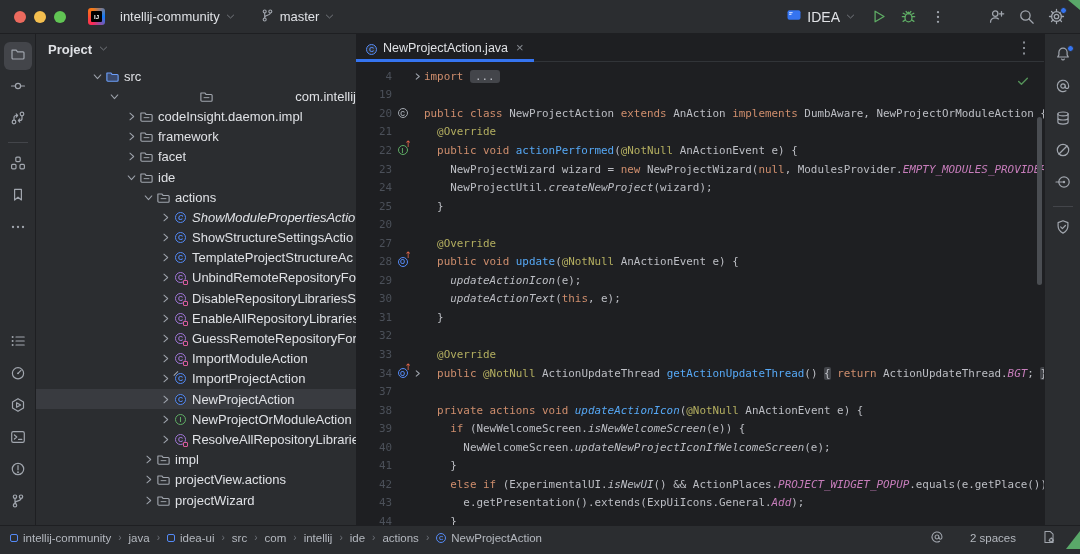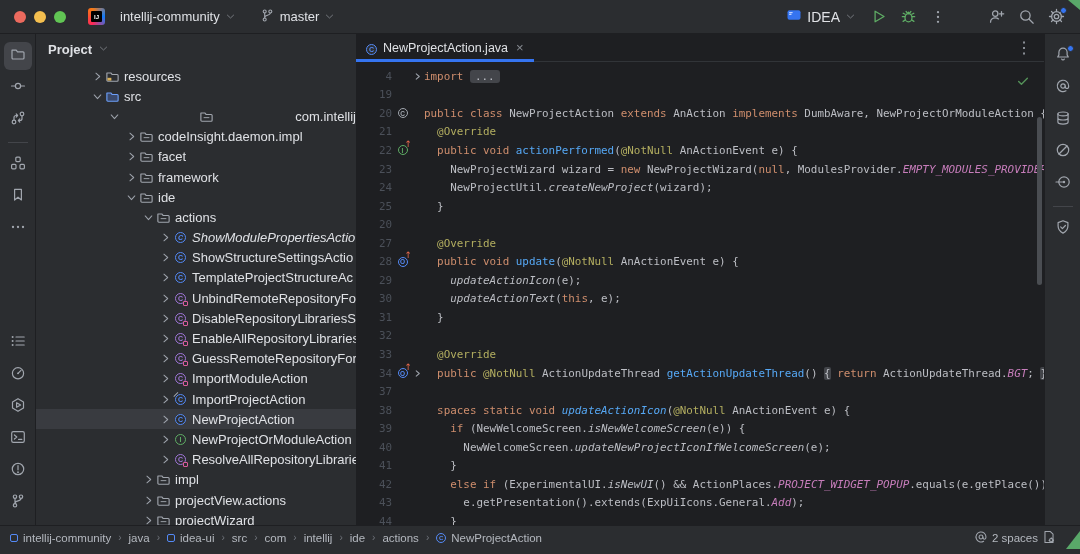--- a/index.html
+++ b/index.html
@@ -85,21 +85,21 @@
   .check{position:absolute;top:12px;right:14px;}
   .scroll-thumb{position:absolute;right:2px;top:55px;width:5px;height:168px;background:#4a4d52;border-radius:3px;}
   
   .statusbar{height:24px;background:#2b2d30;border-top:1px solid #1e1f22;display:flex;
              align-items:center;padding:0 10px;font-size:11.5px;color:#b4b8bf;position:relative;}
   .crumbs{display:flex;align-items:center;gap:7px;white-space:nowrap;overflow:hidden;}
   .crumb{display:flex;align-items:center;gap:5px;}
   .crumb-sep{color:#6f737a;font-size:10px;}
   .modsq{width:8px;height:8px;border:1.5px solid #548af7;border-radius:2px;display:inline-block;}
   .crumb .ring{width:10px;height:10px;font-size:6px;background:#2b2d30;}
-  .status-right{margin-left:auto;display:flex;align-items:center;gap:4px;padding-right:14px;}
+  .status-right{margin-left:auto;display:flex;align-items:center;gap:26px;padding-right:14px;}
   .corner{position:absolute;right:0;width:0;height:0;border-style:solid;}
   .corner.br{bottom:0;border-width:0 0 18px 14px;border-color:transparent transparent #59a869 transparent;}
   .corner.tr{top:0;border-width:0 12px 10px 0;border-color:transparent #59a869 transparent transparent;}
 </style>
 </head>
 <body>
 
 <div class="app">
 
   <header class="titlebar">
@@ -279,34 +279,20 @@
       <div class="panel-header">
         <span>Project</span>
         <span class="chev" id="chev4"><svg width="11" height="11" viewBox="0 0 16 16" fill="none" stroke="#A1A6AE" stroke-width="1.2" stroke-linecap="round" stroke-linejoin="round" aria-hidden="true">
               <path d="M3.5 6l4.5 4.2L12.5 6"></path>
             </svg></span>
       </div>
       <div class="tree" id="tree">
           <div class="tree-row" style="padding-left: 54px;">
             <span class="tr-chev">
               <svg width="11" height="11" viewBox="0 0 14 14" fill="none" stroke="#9DA2AB" stroke-width="1.3" stroke-linecap="round" stroke-linejoin="round">
-                <path d="M5 2.8l4.8 4.2L5 11.2"></path>
-              </svg>
-            </span>
-            <span class="tr-icon">
-              <svg width="15" height="15" viewBox="0 0 16 16" fill="none" stroke="#A1A6AE" stroke-width="1.2" stroke-linecap="round" stroke-linejoin="round" aria-hidden="true">
-                <path d="M2 4.2h4.2l1.3 1.6H13a1 1 0 0 1 1 1V12a1 1 0 0 1-1 1H3a1 1 0 0 1-1-1z"></path>
-                <rect x="2.6" y="9.4" width="4.2" height="3" fill="#D6AE58" stroke="none"></rect>
-              </svg>
-            </span>
-            <span class="tr-label">resources</span>
-          </div>
-          <div class="tree-row" style="padding-left: 54px;">
-            <span class="tr-chev">
-              <svg width="11" height="11" viewBox="0 0 14 14" fill="none" stroke="#9DA2AB" stroke-width="1.3" stroke-linecap="round" stroke-linejoin="round">
                 <path d="M2.8 5l4.2 4.8L11.2 5"></path>
               </svg>
             </span>
             <span class="tr-icon">
               <svg width="15" height="15" viewBox="0 0 16 16" fill="none" stroke="#A1A6AE" stroke-width="1.2" stroke-linecap="round" stroke-linejoin="round" aria-hidden="true">
                 <path d="M2 4.2h4.2l1.3 1.6H13a1 1 0 0 1 1 1V12a1 1 0 0 1-1 1H3a1 1 0 0 1-1-1z" stroke="#6C9EF8" fill="rgba(87,125,219,.35)"></path>
               </svg>
             </span>
             <span class="tr-label">src</span>
           </div>
@@ -343,35 +329,35 @@
               <svg width="11" height="11" viewBox="0 0 14 14" fill="none" stroke="#9DA2AB" stroke-width="1.3" stroke-linecap="round" stroke-linejoin="round">
                 <path d="M5 2.8l4.8 4.2L5 11.2"></path>
               </svg>
             </span>
             <span class="tr-icon">
               <svg width="15" height="15" viewBox="0 0 16 16" fill="none" stroke="#A1A6AE" stroke-width="1.2" stroke-linecap="round" stroke-linejoin="round" aria-hidden="true">
                 <path d="M2 4.2h4.2l1.3 1.6H13a1 1 0 0 1 1 1V12a1 1 0 0 1-1 1H3a1 1 0 0 1-1-1z"></path>
                 <path d="M5.4 9.2h5.2" stroke-width="1"></path>
               </svg>
             </span>
+            <span class="tr-label">framework</span>
+          </div>
+          <div class="tree-row" style="padding-left: 88px;">
+            <span class="tr-chev">
+              <svg width="11" height="11" viewBox="0 0 14 14" fill="none" stroke="#9DA2AB" stroke-width="1.3" stroke-linecap="round" stroke-linejoin="round">
+                <path d="M5 2.8l4.8 4.2L5 11.2"></path>
+              </svg>
+            </span>
+            <span class="tr-icon">
+              <svg width="15" height="15" viewBox="0 0 16 16" fill="none" stroke="#A1A6AE" stroke-width="1.2" stroke-linecap="round" stroke-linejoin="round" aria-hidden="true">
+                <path d="M2 4.2h4.2l1.3 1.6H13a1 1 0 0 1 1 1V12a1 1 0 0 1-1 1H3a1 1 0 0 1-1-1z"></path>
+                <path d="M5.4 9.2h5.2" stroke-width="1"></path>
+              </svg>
+            </span>
             <span class="tr-label">facet</span>
-          </div>
-          <div class="tree-row" style="padding-left: 88px;">
-            <span class="tr-chev">
-              <svg width="11" height="11" viewBox="0 0 14 14" fill="none" stroke="#9DA2AB" stroke-width="1.3" stroke-linecap="round" stroke-linejoin="round">
-                <path d="M5 2.8l4.8 4.2L5 11.2"></path>
-              </svg>
-            </span>
-            <span class="tr-icon">
-              <svg width="15" height="15" viewBox="0 0 16 16" fill="none" stroke="#A1A6AE" stroke-width="1.2" stroke-linecap="round" stroke-linejoin="round" aria-hidden="true">
-                <path d="M2 4.2h4.2l1.3 1.6H13a1 1 0 0 1 1 1V12a1 1 0 0 1-1 1H3a1 1 0 0 1-1-1z"></path>
-                <path d="M5.4 9.2h5.2" stroke-width="1"></path>
-              </svg>
-            </span>
-            <span class="tr-label">framework</span>
           </div>
           <div class="tree-row" style="padding-left: 88px;">
             <span class="tr-chev">
               <svg width="11" height="11" viewBox="0 0 14 14" fill="none" stroke="#9DA2AB" stroke-width="1.3" stroke-linecap="round" stroke-linejoin="round">
                 <path d="M2.8 5l4.2 4.8L11.2 5"></path>
               </svg>
             </span>
             <span class="tr-icon">
               <svg width="15" height="15" viewBox="0 0 16 16" fill="none" stroke="#A1A6AE" stroke-width="1.2" stroke-linecap="round" stroke-linejoin="round" aria-hidden="true">
                 <path d="M2 4.2h4.2l1.3 1.6H13a1 1 0 0 1 1 1V12a1 1 0 0 1-1 1H3a1 1 0 0 1-1-1z"></path>
@@ -633,21 +619,21 @@
           <div class="cl"><span class="num">28</span><span class="gslot"><span class="gicon"><span class="ring" style="color:#548AF7;border-color:#548AF7">O</span><span class="garrow">↑</span></span></span><span class="fslot"></span><span class="ctext"><span class="seg-k">  public void </span><span class="seg-m">update</span><span class="seg-p">(</span><span class="seg-a">@NotNull</span><span class="seg-p"> AnActionEvent e) {</span></span></div>
           <div class="cl"><span class="num">29</span><span class="gslot"></span><span class="fslot"></span><span class="ctext"><span class="seg-p">    </span><span class="seg-i">updateActionIcon</span><span class="seg-p">(e);</span></span></div>
           <div class="cl"><span class="num">30</span><span class="gslot"></span><span class="fslot"></span><span class="ctext"><span class="seg-p">    </span><span class="seg-i">updateActionText</span><span class="seg-p">(</span><span class="seg-k">this</span><span class="seg-p">, e);</span></span></div>
           <div class="cl"><span class="num">31</span><span class="gslot"></span><span class="fslot"></span><span class="ctext"><span class="seg-p">  }</span></span></div>
           <div class="cl"><span class="num">32</span><span class="gslot"></span><span class="fslot"></span><span class="ctext"></span></div>
           <div class="cl"><span class="num">33</span><span class="gslot"></span><span class="fslot"></span><span class="ctext"><span class="seg-a">  @Override</span></span></div>
           <div class="cl"><span class="num">34</span><span class="gslot"><span class="gicon"><span class="ring" style="color:#548AF7;border-color:#548AF7">O</span><span class="garrow">↑</span></span></span><span class="fslot"><svg width="9" height="9" viewBox="0 0 14 14" fill="none" stroke="#9DA2AB" stroke-width="1.6" stroke-linecap="round" stroke-linejoin="round">
                 <path d="M5 2.8l4.8 4.2L5 11.2"></path>
               </svg></span><span class="ctext"><span class="seg-k">  public </span><span class="seg-a">@NotNull</span><span class="seg-p"> ActionUpdateThread </span><span class="seg-m">getActionUpdateThread</span><span class="seg-p">() </span><span class="seg-b">{</span><span class="seg-p"> </span><span class="seg-k">return </span><span class="seg-p">ActionUpdateThread.</span><span class="seg-c">BGT</span><span class="seg-p">; </span><span class="seg-b">}</span></span></div>
           <div class="cl"><span class="num">37</span><span class="gslot"></span><span class="fslot"></span><span class="ctext"></span></div>
-          <div class="cl"><span class="num">38</span><span class="gslot"></span><span class="fslot"></span><span class="ctext"><span class="seg-k">  spaces static void </span><span class="seg-mi">updateActionIcon</span><span class="seg-p">(</span><span class="seg-a">@NotNull</span><span class="seg-p"> AnActionEvent e) {</span></span></div>
+          <div class="cl"><span class="num">38</span><span class="gslot"></span><span class="fslot"></span><span class="ctext"><span class="seg-k">  private actions void </span><span class="seg-mi">updateActionIcon</span><span class="seg-p">(</span><span class="seg-a">@NotNull</span><span class="seg-p"> AnActionEvent e) {</span></span></div>
           <div class="cl"><span class="num">39</span><span class="gslot"></span><span class="fslot"></span><span class="ctext"><span class="seg-p">    </span><span class="seg-k">if </span><span class="seg-p">(NewWelcomeScreen.</span><span class="seg-i">isNewWelcomeScreen</span><span class="seg-p">(e)) {</span></span></div>
           <div class="cl"><span class="num">40</span><span class="gslot"></span><span class="fslot"></span><span class="ctext"><span class="seg-p">      NewWelcomeScreen.</span><span class="seg-i">updateNewProjectIconIfWelcomeScreen</span><span class="seg-p">(e);</span></span></div>
           <div class="cl"><span class="num">41</span><span class="gslot"></span><span class="fslot"></span><span class="ctext"><span class="seg-p">    }</span></span></div>
           <div class="cl"><span class="num">42</span><span class="gslot"></span><span class="fslot"></span><span class="ctext"><span class="seg-p">    </span><span class="seg-k">else if </span><span class="seg-p">(ExperimentalUI.</span><span class="seg-i">isNewUI</span><span class="seg-p">() &amp;&amp; ActionPlaces.</span><span class="seg-c">PROJECT_WIDGET_POPUP</span><span class="seg-p">.equals(e.getPlace()))</span></span></div>
           <div class="cl"><span class="num">43</span><span class="gslot"></span><span class="fslot"></span><span class="ctext"><span class="seg-p">      e.getPresentation().extends(ExpUiIcons.General.</span><span class="seg-c">Add</span><span class="seg-p">);</span></span></div>
           <div class="cl"><span class="num">44</span><span class="gslot"></span><span class="fslot"></span><span class="ctext"><span class="seg-p">    }</span></span></div>
         </div>
     </section>
 
     <nav class="rail right" id="rightRail">

